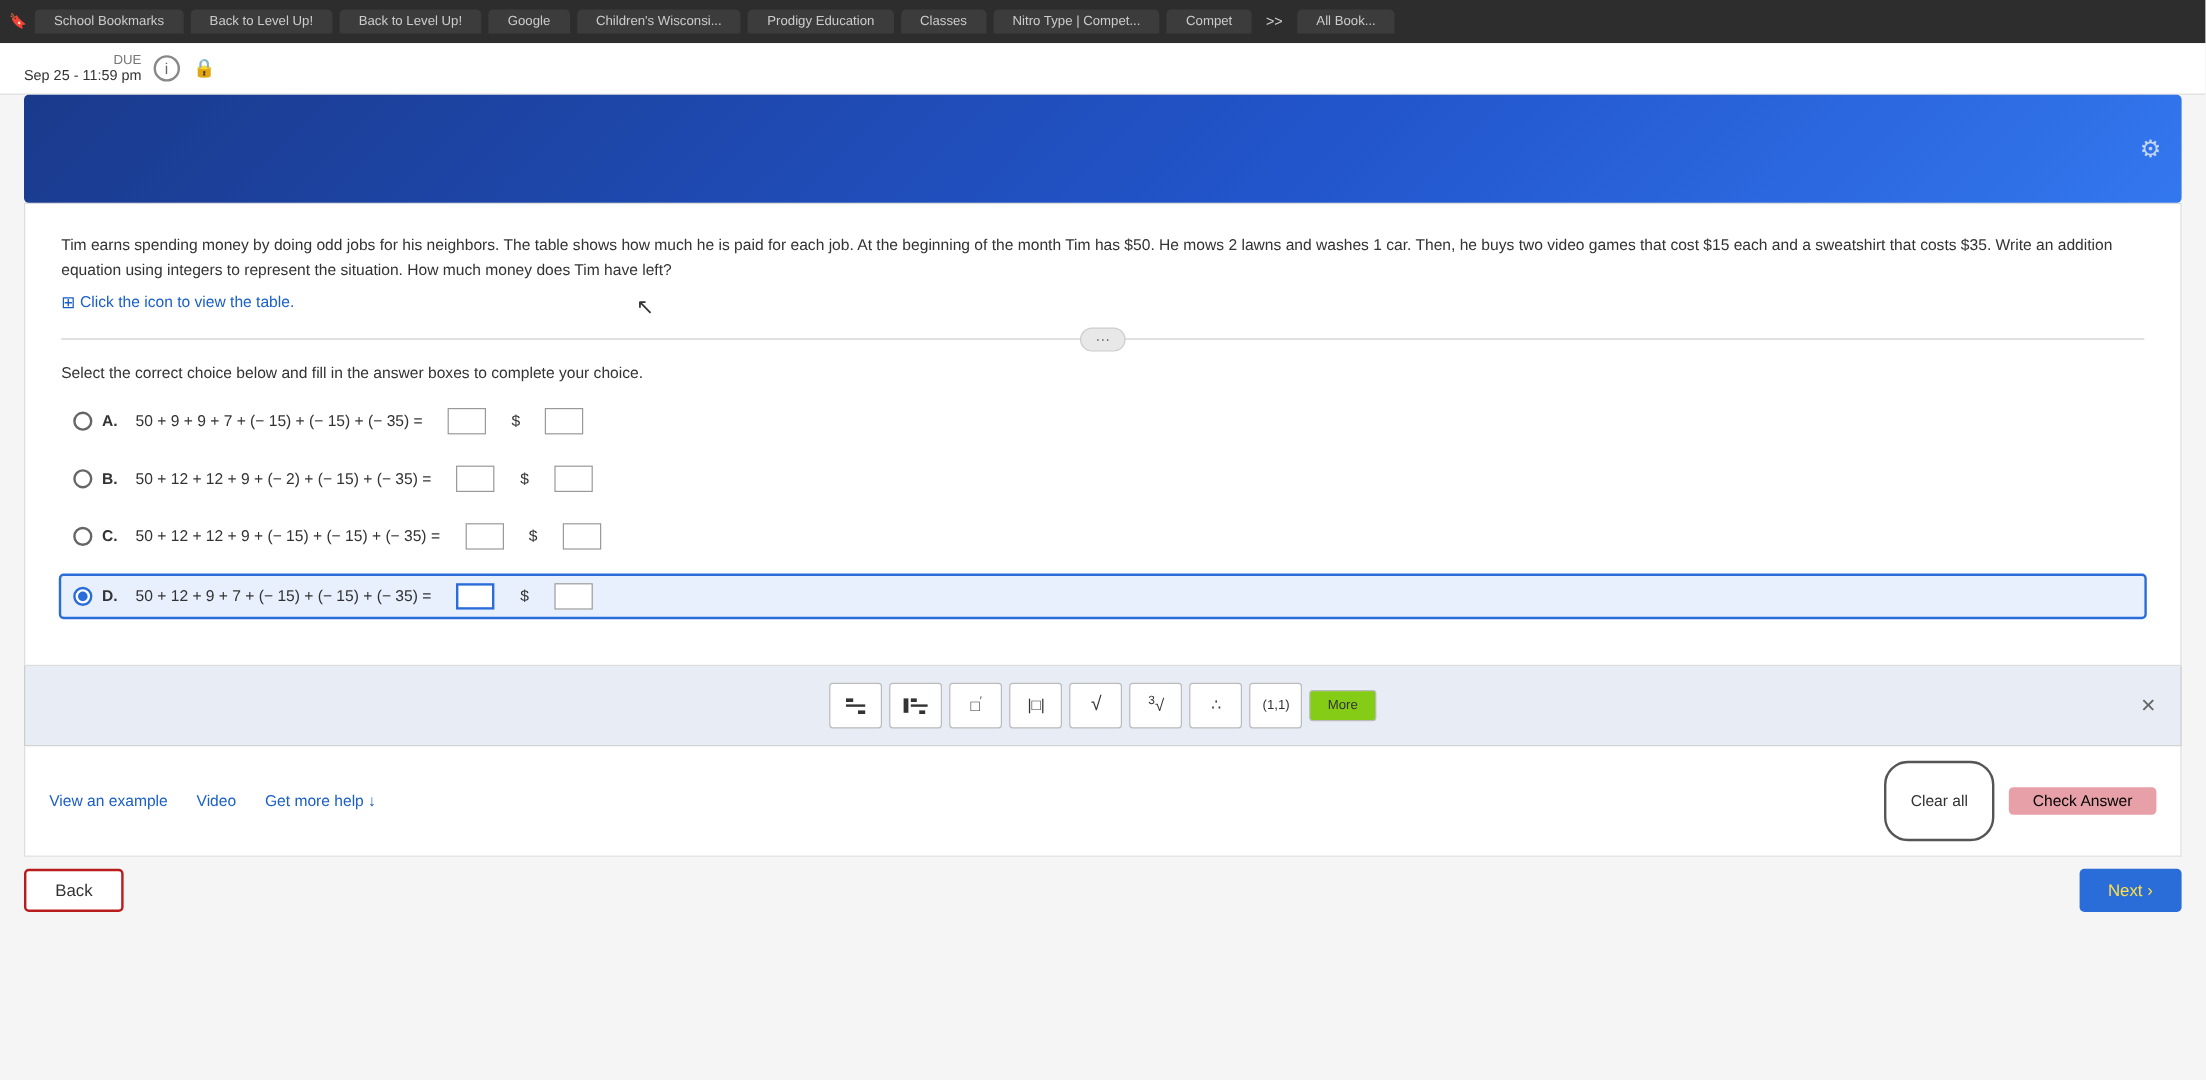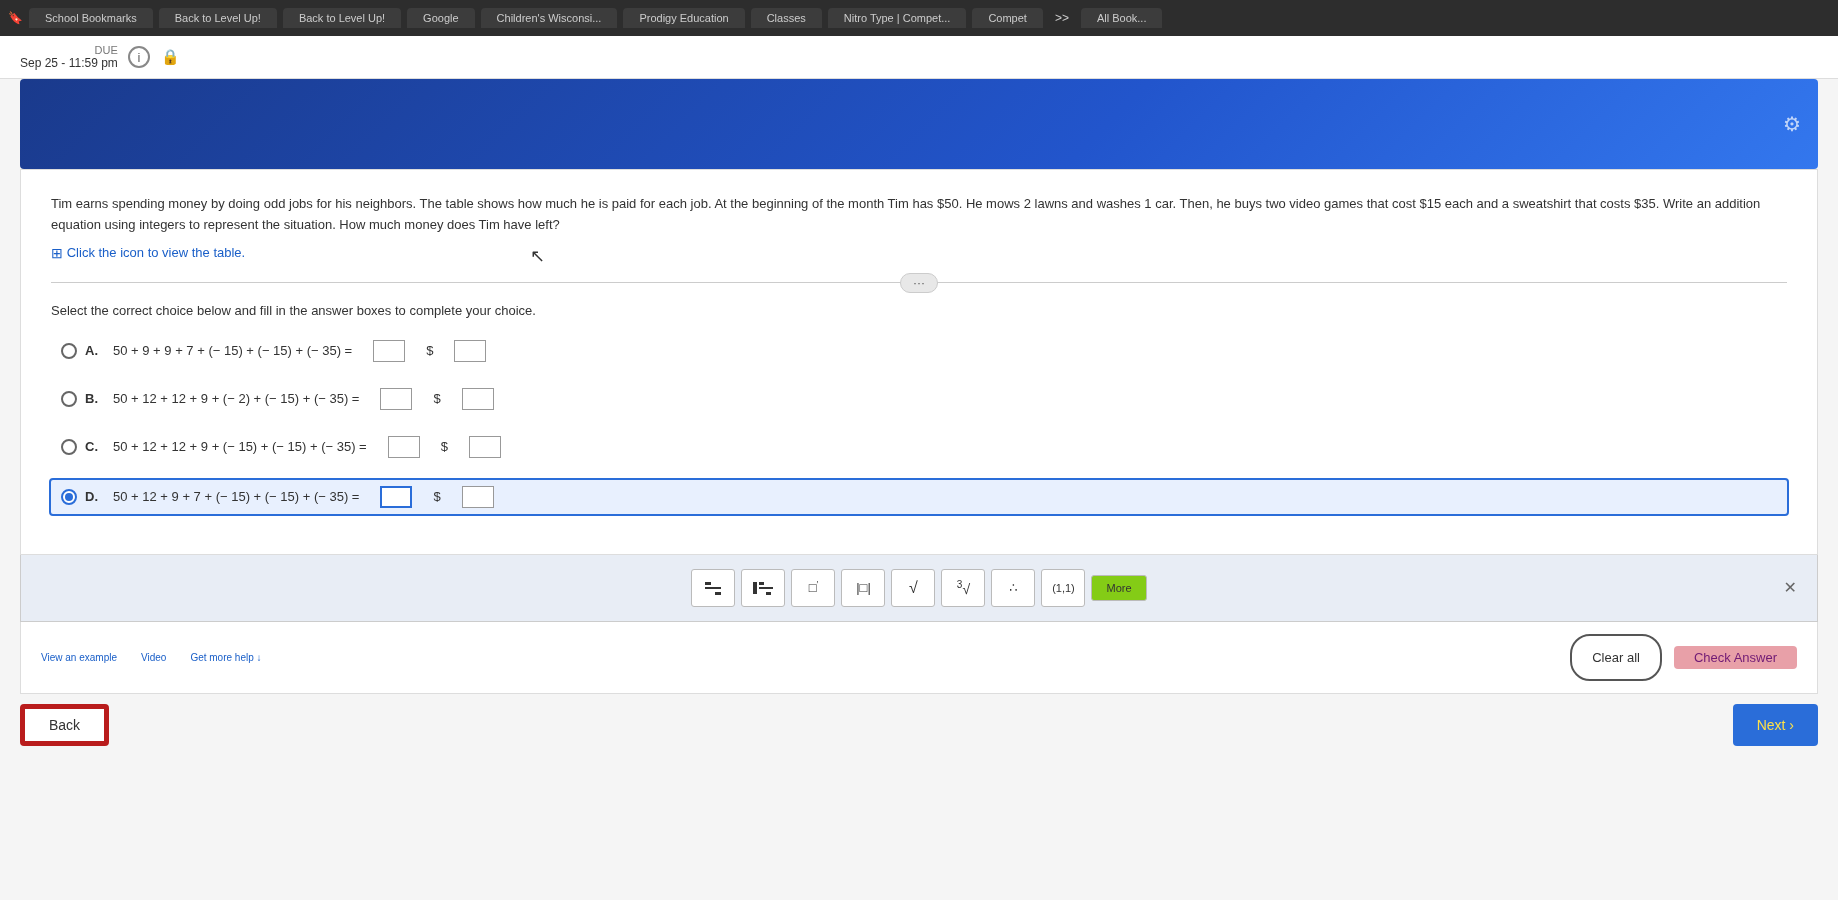--- a/index.html
+++ b/index.html
@@ -215,41 +215,41 @@
       padding: 12px 20px;
       display: flex;
       align-items: center;
       justify-content: space-between;
       border: 1px solid #ddd;
       border-top: none;
     }
     .bottom-links { display: flex; gap: 24px; }
     .bottom-link {
       color: #1a5fc8;
-      font-size: 10px;
+      font-size: 13px;
       cursor: pointer;
       text-decoration: none;
     }
     .bottom-right { display: flex; align-items: center; gap: 12px; }
     .clear-all-btn {
       background: #fff;
       border: 2px solid #555;
       border-radius: 20px;
-      padding: 14px 20px;
+      padding: 24px 20px;
       font-size: 13px;
       cursor: pointer;
       color: #333;
     }
     .check-answer-btn {
       background: #e8a0a8;
       border: none;
       border-radius: 4px;
       padding: 4px 20px;
       font-size: 13px;
-      color: #701a75;
+      color: #000000;
       cursor: pointer;
     }
 
     
     .footer-nav {
       display: flex;
       justify-content: space-between;
       padding: 10px 20px;
       background: #f5f5f5;
     }
@@ -258,21 +258,21 @@
       color: #fde047;
       border: none;
       border-radius: 4px;
       padding: 8px 24px;
       font-size: 14px;
       cursor: pointer;
     }
     .nav-btn.secondary {
       background: #fff;
       color: #333;
-      border: 5px solid #b91c1c;
+      border: 2px solid #b91c1c;
     }
   </style>
 </head>
 <body>
 
 <div class="browser-bar">
   <div class="bookmark-icon">🔖</div>
   <div class="browser-tab">
     <span>School Bookmarks</span>
   </div>

